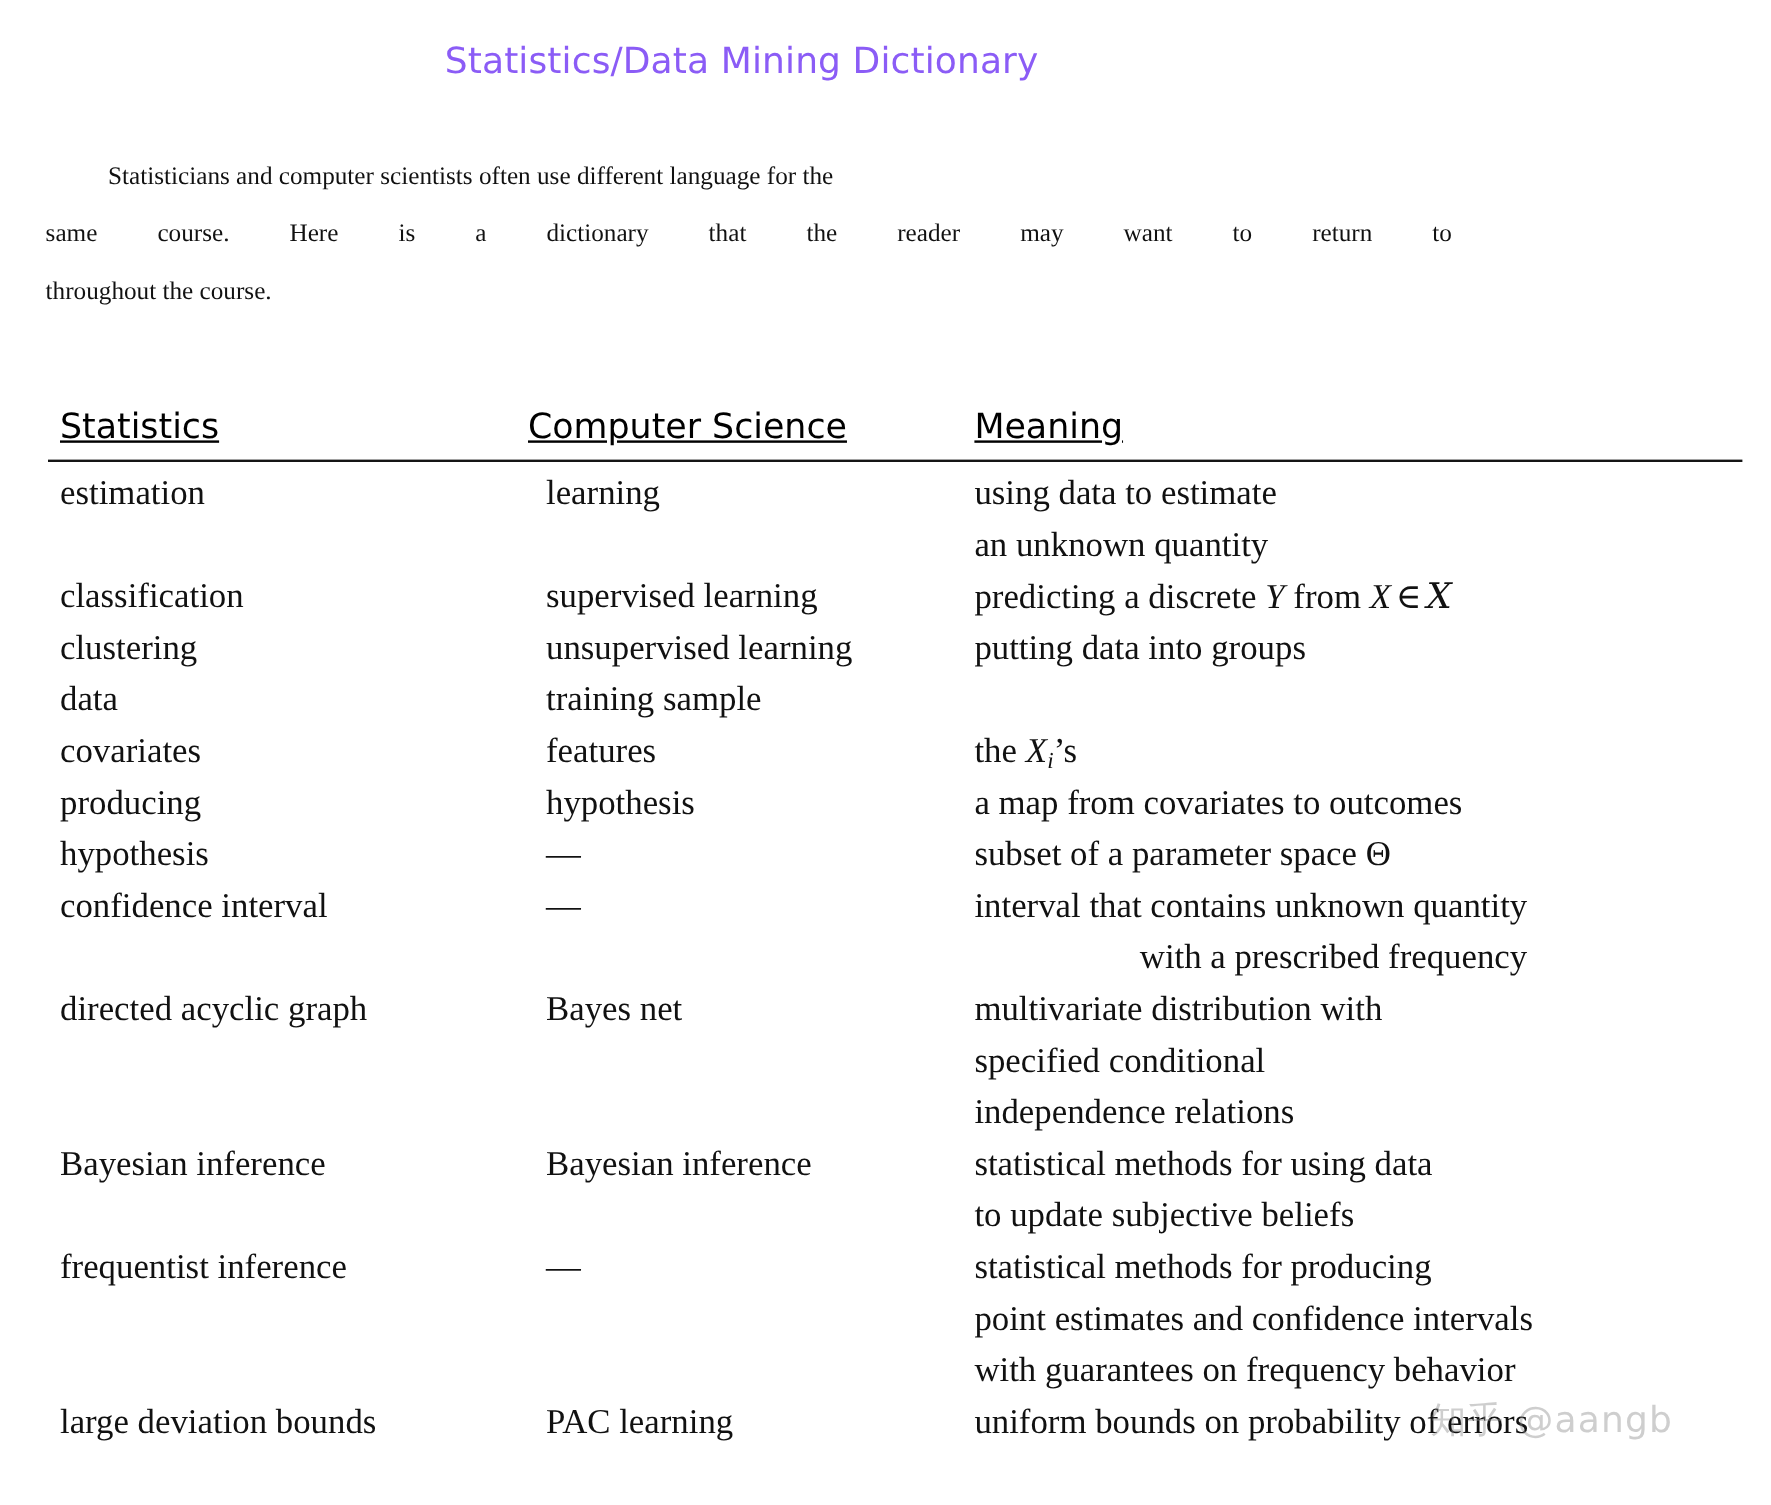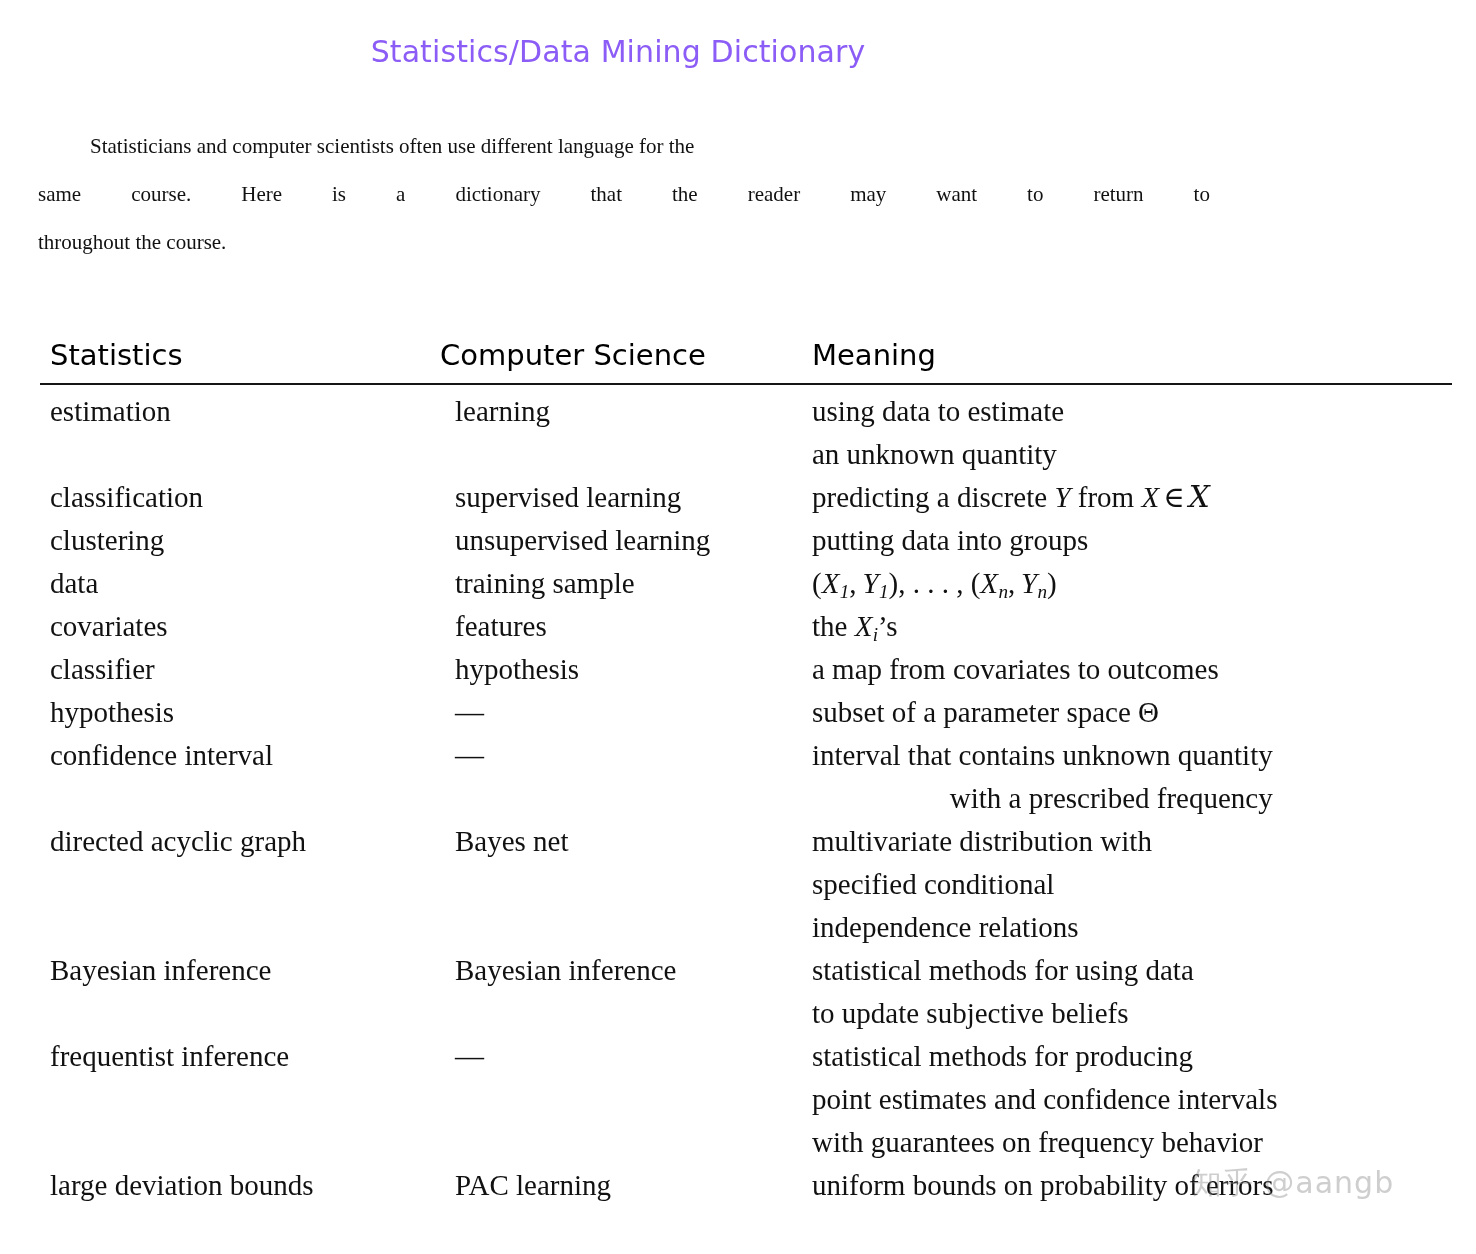--- a/index.html
+++ b/index.html
@@ -78,20 +78,21 @@
     height: 45px;
   }
   .th {
     position: absolute;
     top: 0;
     font-family: "DejaVu Sans", "Liberation Sans", sans-serif;
     font-size: 29px;
     font-weight: 400;
     color: #000000;
     white-space: nowrap;
+    text-decoration: underline;
   }
   .th.c1 { left: 10px; }
   .th.c2 { left: 400px; }
   .th.c3 { left: 772px; }
 
   .rule {
     position: absolute;
     left: 0;
     top: 45px;
     width: 1412px;
@@ -227,33 +228,30 @@
         <div class="row" style="height: 43px; top: 129px; position: absolute;">
           <div class="cell c1">clustering</div>
           <div class="cell c2">unsupervised learning</div>
           <div class="cell c3">
             <span class="sub">putting data into groups</span>
           </div>
         </div>
         <div class="row" style="height: 43px; top: 172px; position: absolute;">
           <div class="cell c1">data</div>
           <div class="cell c2">training sample</div>
-          <div class="cell c3">
-            <span class="sub">(<span class="mi">X</span><span class="msub">1</span>, <span class="mi">Y</span><span class="msub">1</span>), . . . , (<span class="mi">X</span><span class="msub">n</span>, <span class="mi">Y</span><span class="msub">n</span>)</span>
-          </div>
         </div>
         <div class="row" style="height: 43px; top: 215px; position: absolute; text-align: center;">
           <div class="cell c1">covariates</div>
           <div class="cell c2">features</div>
           <div class="cell c3">
             <span class="sub">the <span class="mi">X</span><span class="msub">i</span>’s</span>
           </div>
         </div>
         <div class="row" style="height: 43px; top: 258px; position: absolute;">
-          <div class="cell c1">classifier</div>
+          <div class="cell c1">producing</div>
           <div class="cell c2">hypothesis</div>
           <div class="cell c3">
             <span class="sub">a map from covariates to outcomes</span>
           </div>
         </div>
         <div class="row" style="height: 43px; top: 301px; position: absolute;">
           <div class="cell c1">hypothesis</div>
           <div class="cell c2"><span class="dash">—</span></div>
           <div class="cell c3">
             <span class="sub">subset of a parameter space Θ</span>

